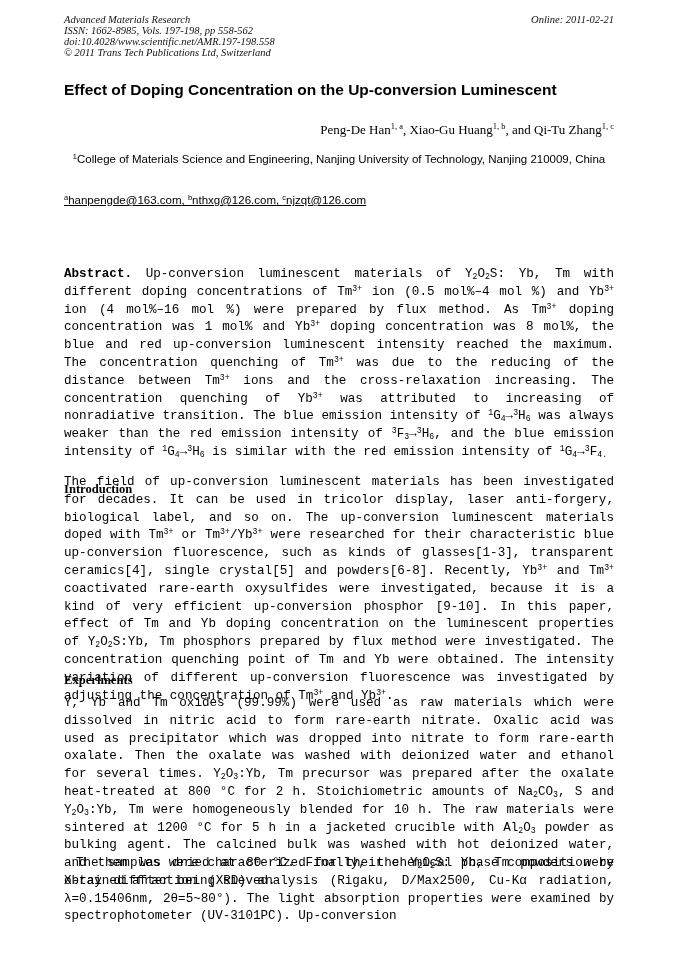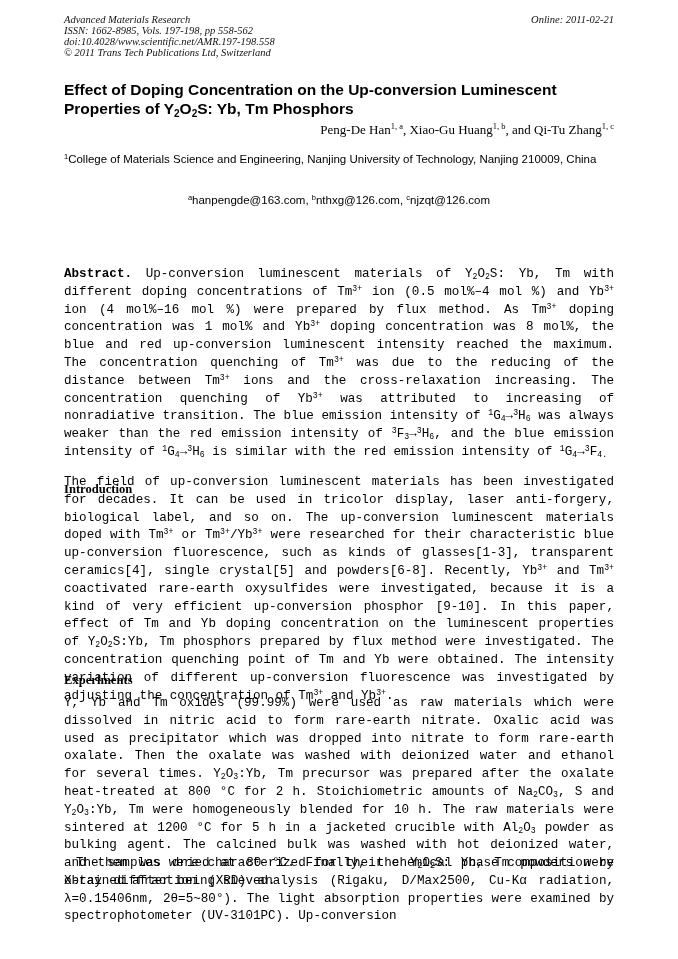--- a/index.html
+++ b/index.html
@@ -2,22 +2,22 @@
 <html><head>
 <meta charset="utf-8">
 <style>
   html, body { margin:0; padding:0; background:#ffffff; }
   body { width:678px; height:959px; position:relative; overflow:hidden; color:#000; }
   .page { position:absolute; left:0; top:0; width:678px; height:959px; }
   .hdr { position:absolute; left:64px; top:14px; font-family:"Liberation Serif", serif; font-style:italic; font-size:10.5px; line-height:11px; color:#111; }
   .hdr-right { position:absolute; right:64px; top:14px; font-family:Liberation Serif, serif; font-style:italic; font-size:10.5px; line-height:11px; color:#111; }
   .title { position:absolute; left:64px; width:550px; top:80px; text-align:left; font-family:"Liberation Sans", sans-serif; font-weight:bold; font-size:15.5px; line-height:19px; }
   .authors { position:absolute; left:64px; width:550px; top:121px; text-align:right; font-family:Liberation Serif, serif; font-size:13px; line-height:18px; }
-  .affil { position:absolute; left:64px; width:550px; top:150px; text-align:left; font-family:"Liberation Sans", sans-serif; font-size:11.5px; line-height:18px; }
-  .emails { position:absolute; left:64px; width:550px; top:192px; text-align:center; font-family:"Liberation Sans", sans-serif; font-size:11.5px; line-height:16px; }
+  .affil { position:absolute; left:64px; width:550px; top:150px; text-align:center; font-family:"Liberation Sans", sans-serif; font-size:11.5px; line-height:18px; }
+  .emails { position:absolute; left:64px; width:550px; top:192px; font-family:"Liberation Sans", sans-serif; font-size:11.5px; line-height:16px;text-decoration:underline; }
   .keywords { position:absolute; left:64px; width:560px; top:231px; font-family:"Liberation Sans", sans-serif; font-size:11.5px; line-height:16px; }
   .keywords b { font-weight:bold; }
   .body-text { position:absolute; left:64px; width:550px; font-family:"Liberation Serif", serif; font-size:12.6px; line-height:17.8px; text-align:justify; }
   .abstract { top:266px; }
   .sec-head { position:absolute; left:64px; font-family:"Liberation Serif", serif; font-weight:bold; font-size:12.6px; line-height:16px; }
   .intro-head { top:450px;margin-top:31px; }
   .intro { top:474px; }
   .exp-head { top:672px; }
   .exp { top:695px; }
   .exp2 { top:855px; text-indent:12px; }
@@ -33,21 +33,20 @@
   <div class="hdr">
     <div>Advanced Materials Research</div>
     <div>ISSN: 1662-8985, Vols. 197-198, pp 558-562</div>
     <div>doi:10.4028/www.scientific.net/AMR.197-198.558</div>
     <div>© 2011 Trans Tech Publications Ltd, Switzerland</div>
   </div>
   <div class="hdr-right">Online: 2011-02-21</div>
 
   <div class="title">
     <div>Effect of Doping Concentration on the Up-conversion Luminescent</div>
-    <div><span>Properties of Y</span><sub>2</sub><span>O</span><sub>2</sub><span>S: Yb, Tm Phosphors</span></div>
   </div>
 
   <div class="authors">
     <span>Peng-De Han</span><sup>1, a</sup><span>, </span><span>Xiao-Gu Huang</span><sup>1, b</sup><span>, and </span><span>Qi-Tu Zhang</span><sup>1, c</sup>
   </div>
 
   <div class="affil">
     <sup>1</sup><span>College of Materials Science and Engineering, Nanjing University of Technology, Nanjing 210009, China</span>
   </div>
 

